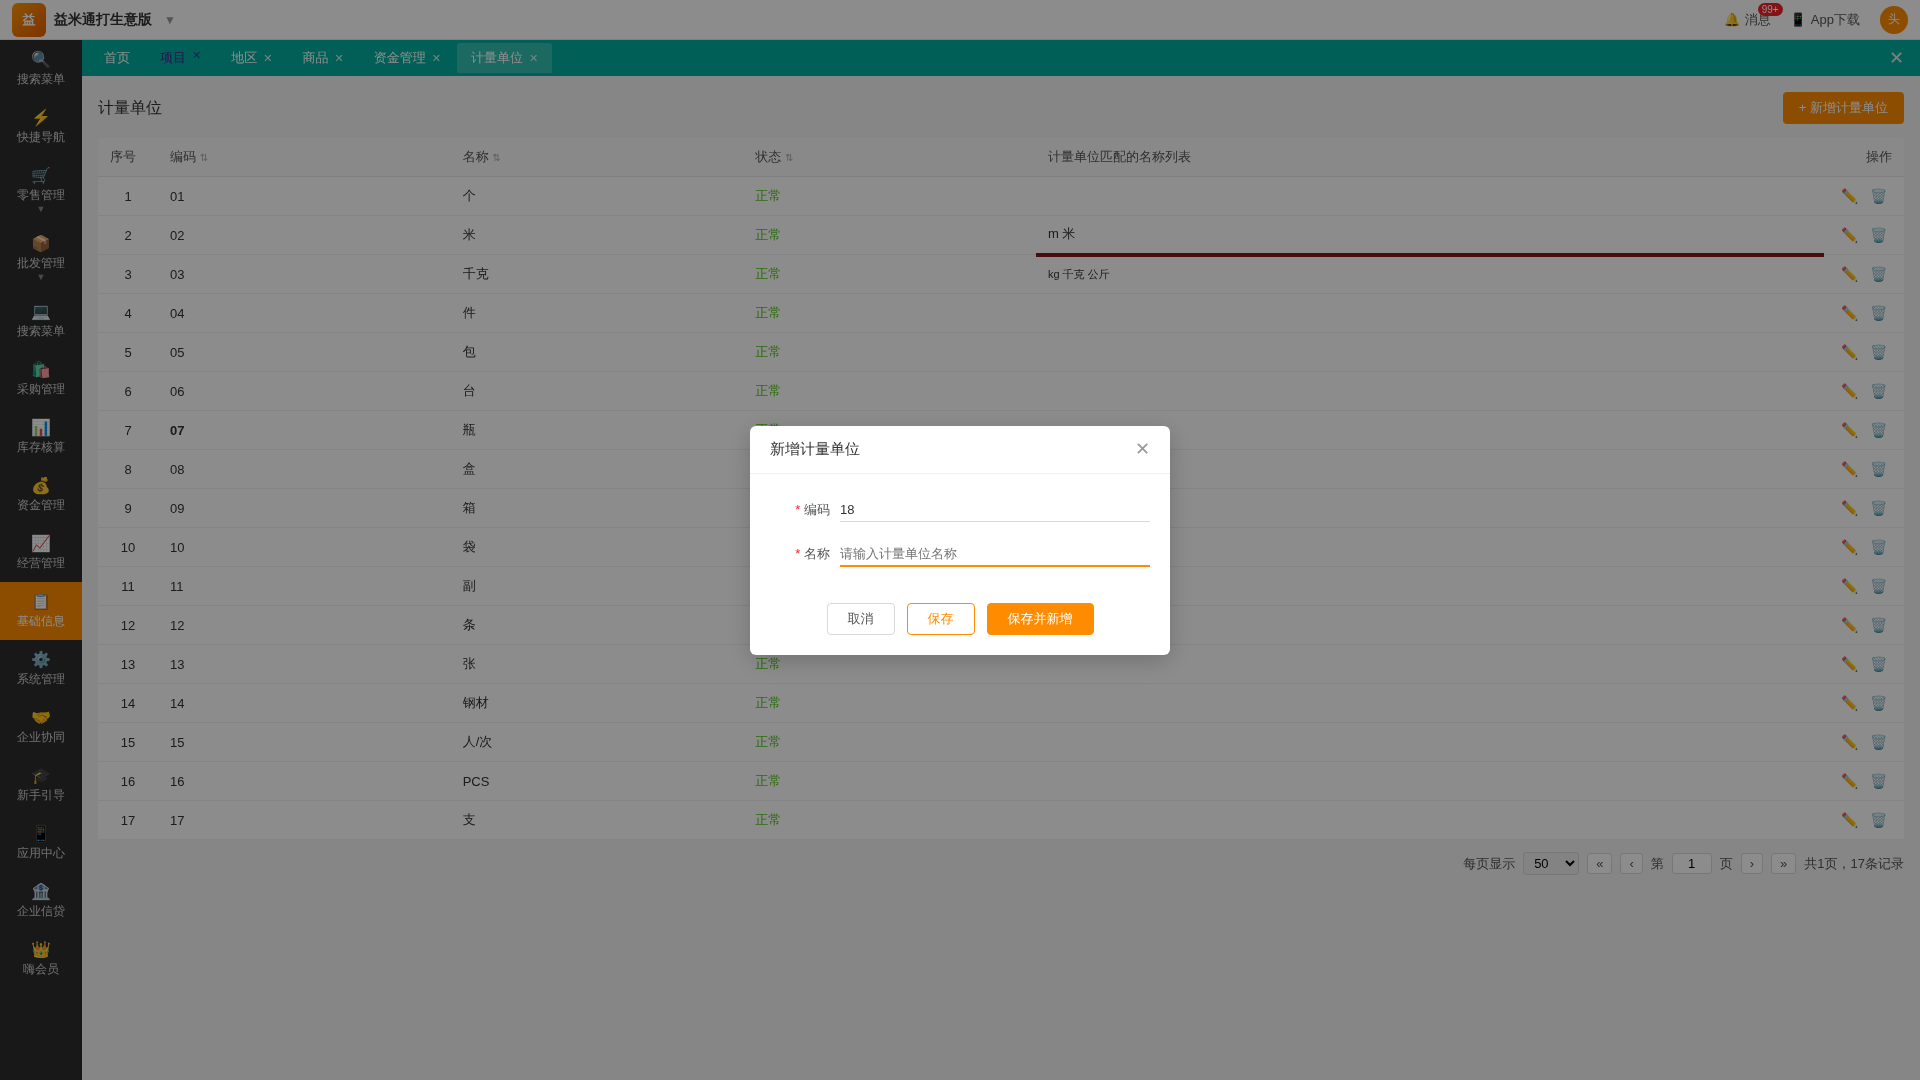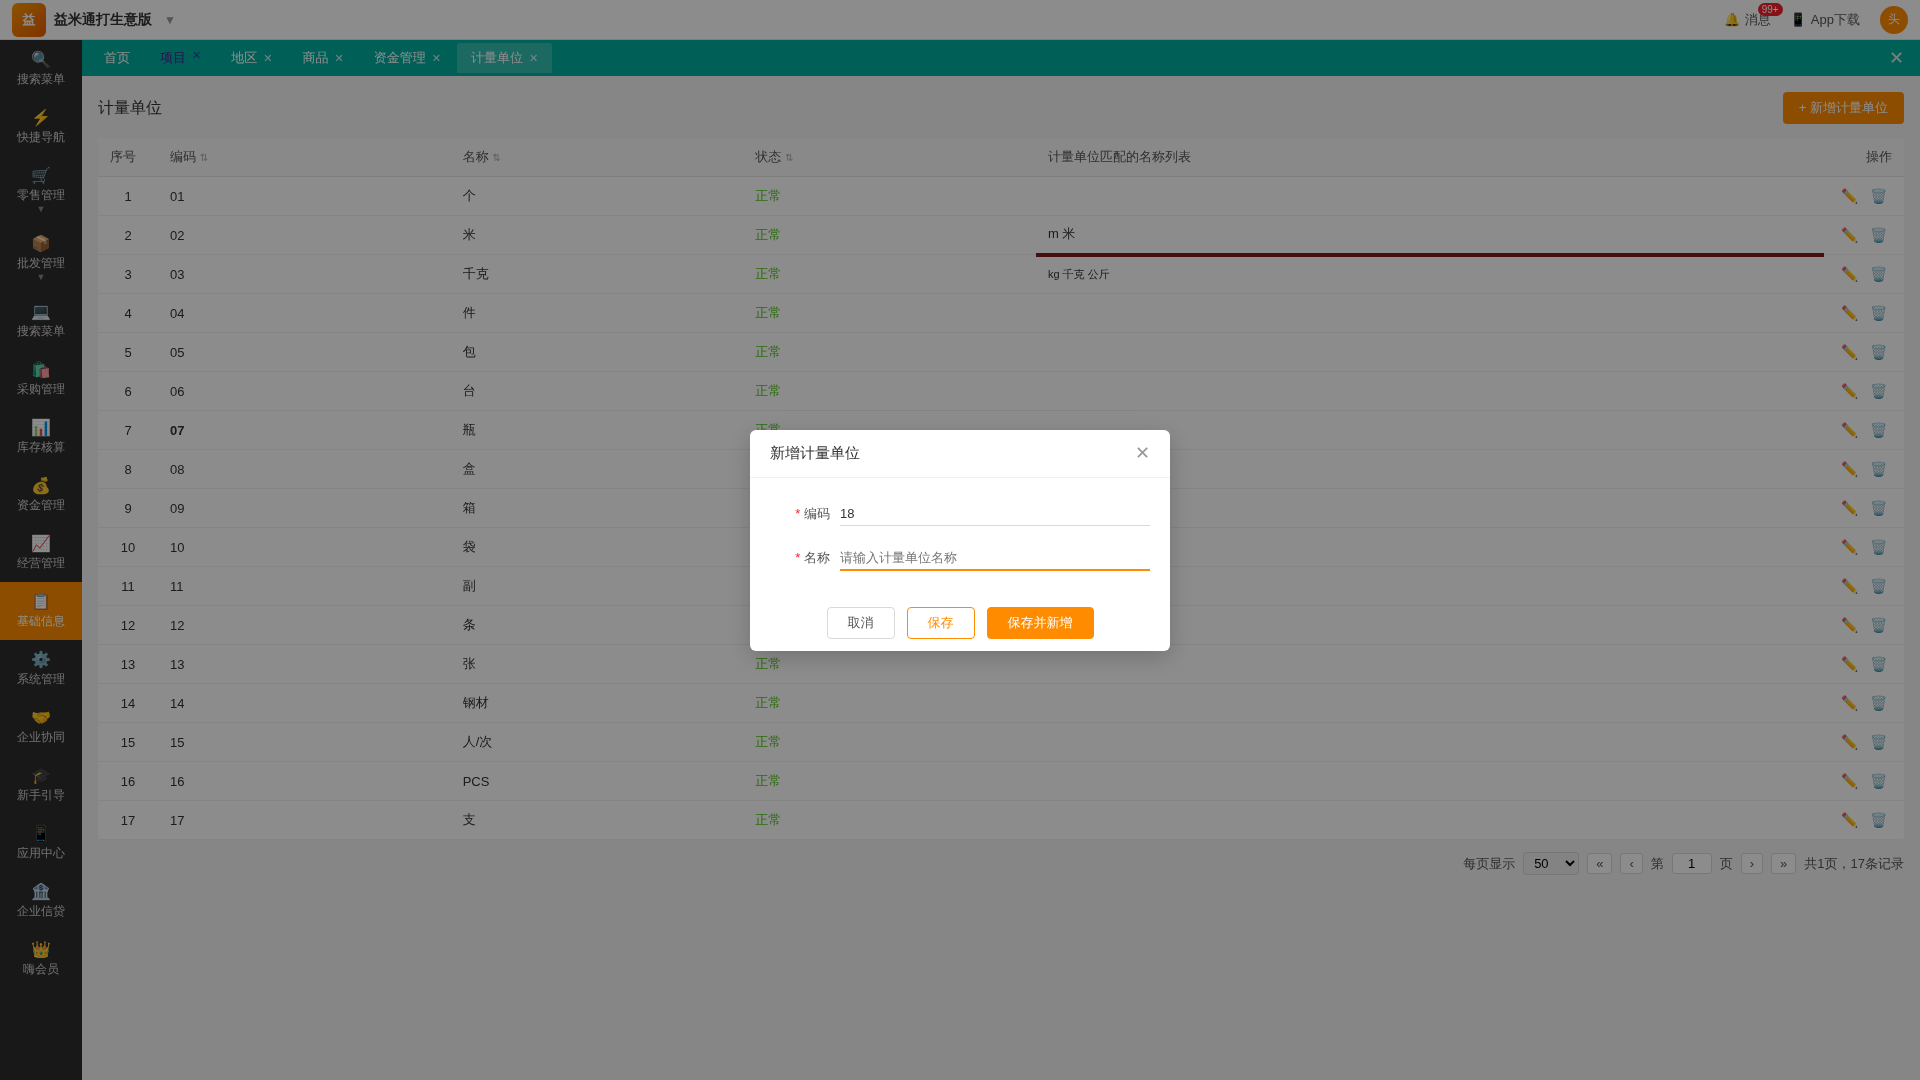--- a/index.html
+++ b/index.html
@@ -384,19 +384,19 @@
       </div>
 
       <div style="display:flex; align-items:center; margin-bottom:8px;">
         <label style="width:70px; text-align:right; font-size:13px; color:#555; flex-shrink:0; padding-right:10px;">
           <span style="color:#f5222d;">* </span><span>名称</span>
         </label>
         <input placeholder="请输入计量单位名称" style="flex: 1 1 0%; border-top: none; border-right: none; border-left: none; border-image: initial; border-bottom: 2px solid rgb(255, 140, 0); padding: 4px 0px; font-size: 13px; outline: none; color: rgb(51, 51, 51); background: transparent;">
       </div>
     </div>
 
-    <div style="display:flex; align-items:center; justify-content:center; gap:12px; padding:12px 20px 12px;">
+    <div style="display:flex; align-items:center; justify-content:center; gap:12px; padding:12px 20px 20px;">
       <button style="border:1px solid #d9d9d9; background:#fff; color:#555; padding:6px 20px; border-radius:4px; cursor:pointer; font-size:13px;">取消</button>
       <button style="background:#fff; border:1px solid #ff8c00; color:#ff8c00; padding:6px 20px; border-radius:4px; cursor:pointer; font-size:13px;">保存</button>
       <button style="background:#ff8c00; border:1px solid #ff8c00; color:#fff; padding:6px 20px; border-radius:4px; cursor:pointer; font-size:13px;">保存并新增</button>
     </div>
   </div>
 </div>
 
 </body></html>

